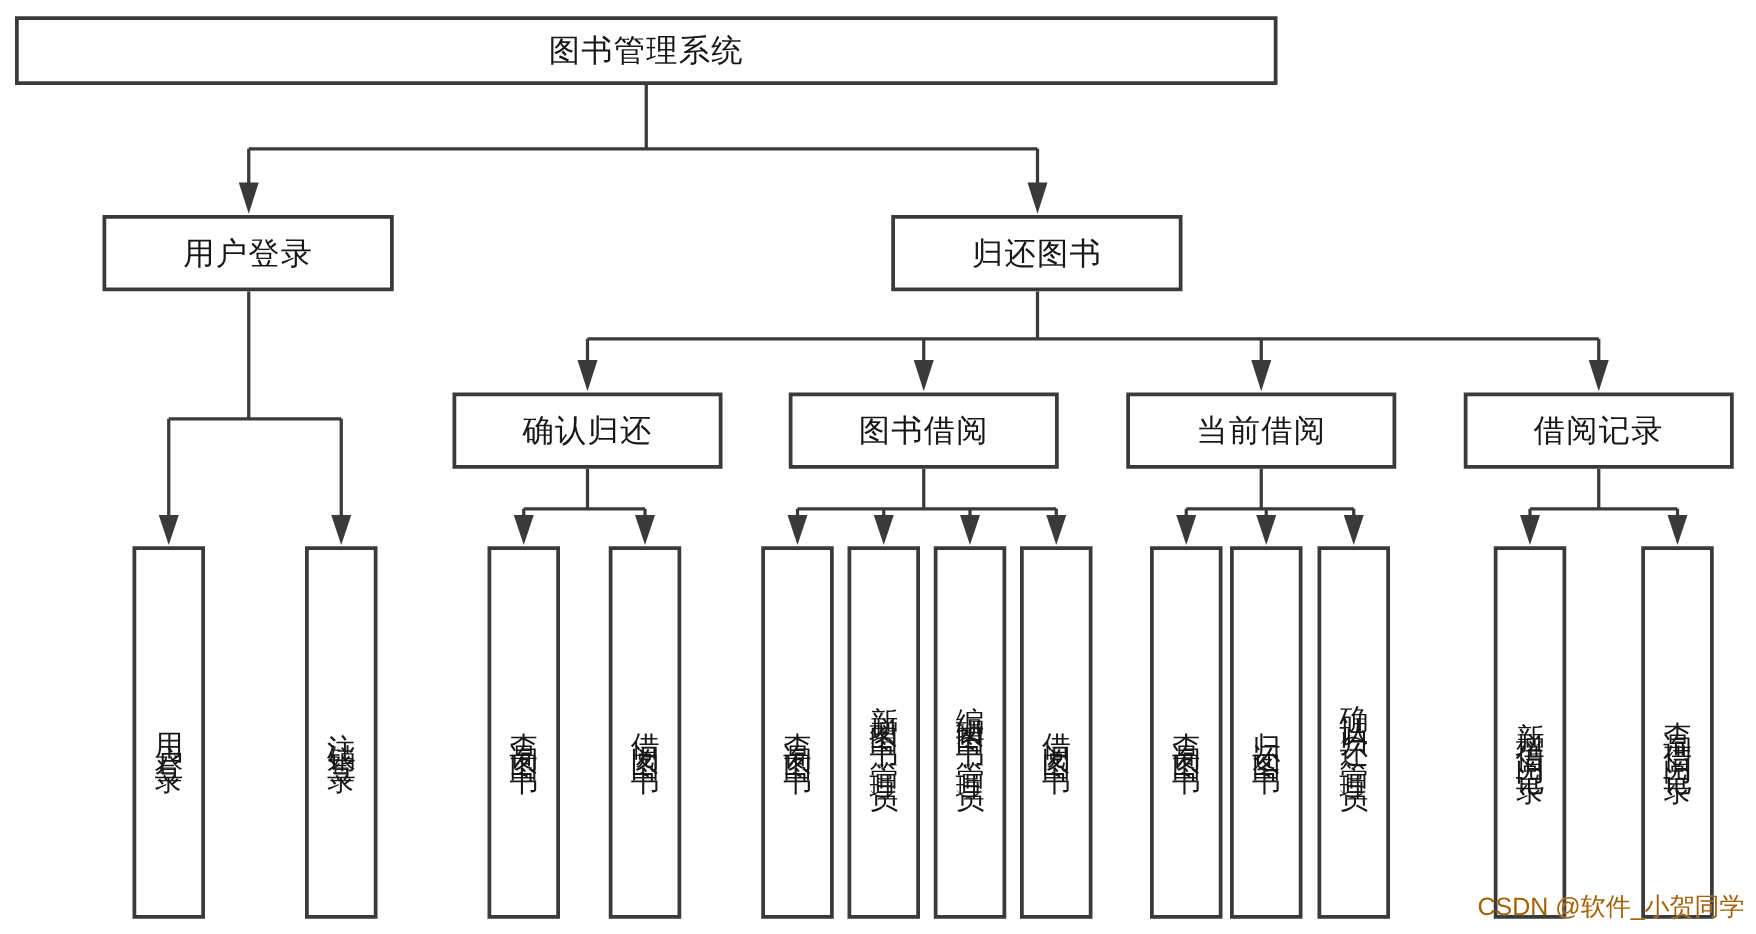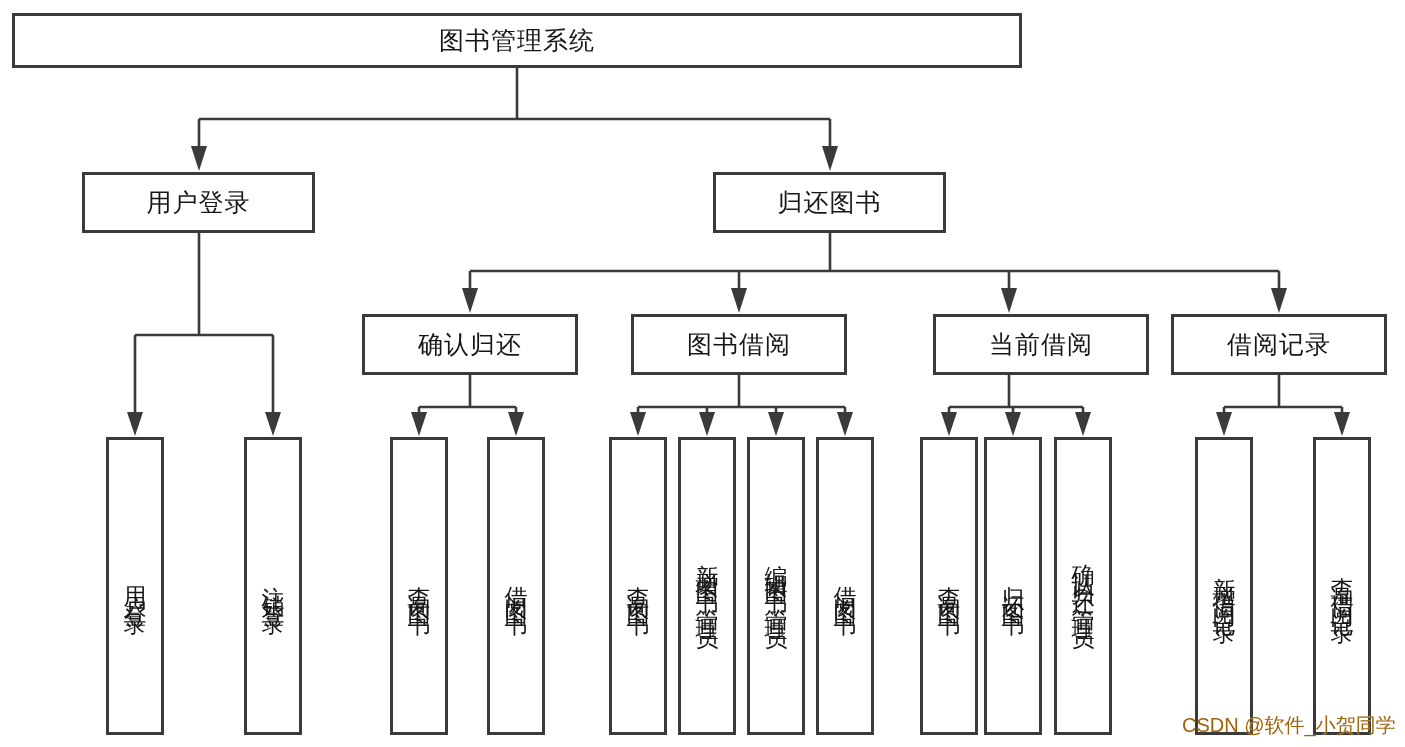--- a/index.html
+++ b/index.html
@@ -129,21 +129,21 @@
   <div class="box" style="left:713px; top:172px; width:233px; height:61px;">
     <span class="hlabel">归还图书</span>
   </div>
 
   <div class="box" style="left:362px; top:314px; width:216px; height:61px;">
     <span class="hlabel">确认归还</span>
   </div>
   <div class="box" style="left:631px; top:314px; width:216px; height:61px;">
     <span class="hlabel">图书借阅</span>
   </div>
-  <div class="box" style="left:901px; top:314px; width:216px; height:61px;margin-left:32px;">
+  <div class="box" style="left:901px; top:314px; width:216px; height:61px;">
     <span class="hlabel">当前借阅</span>
   </div>
   <div class="box" style="left:1171px; top:314px; width:216px; height:61px;">
     <span class="hlabel">借阅记录</span>
   </div>
 
   <div class="box" style="left:106px; top:437px; width:58px; height:298px;">
     <span class="vlabel">用户登录</span>
   </div>
   <div class="box" style="left:244px; top:437px; width:58px; height:298px;">

